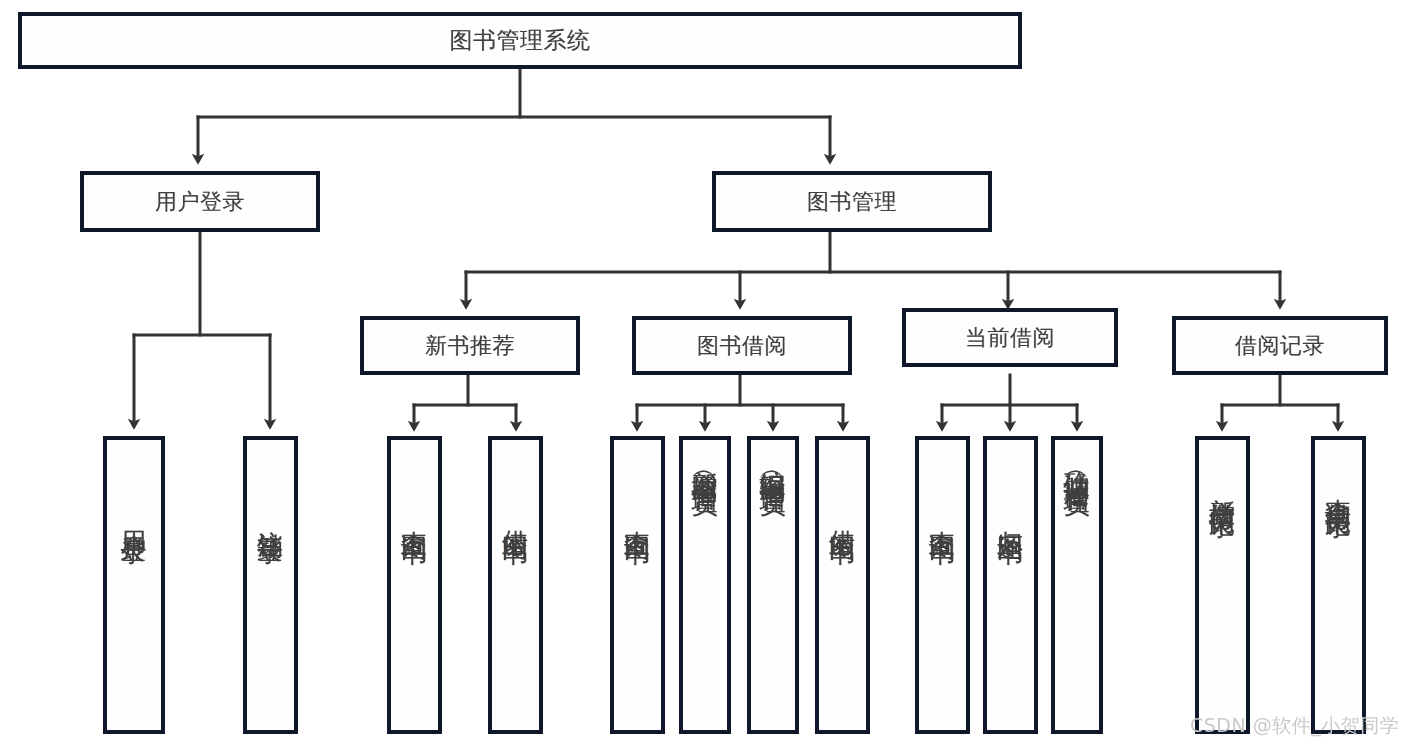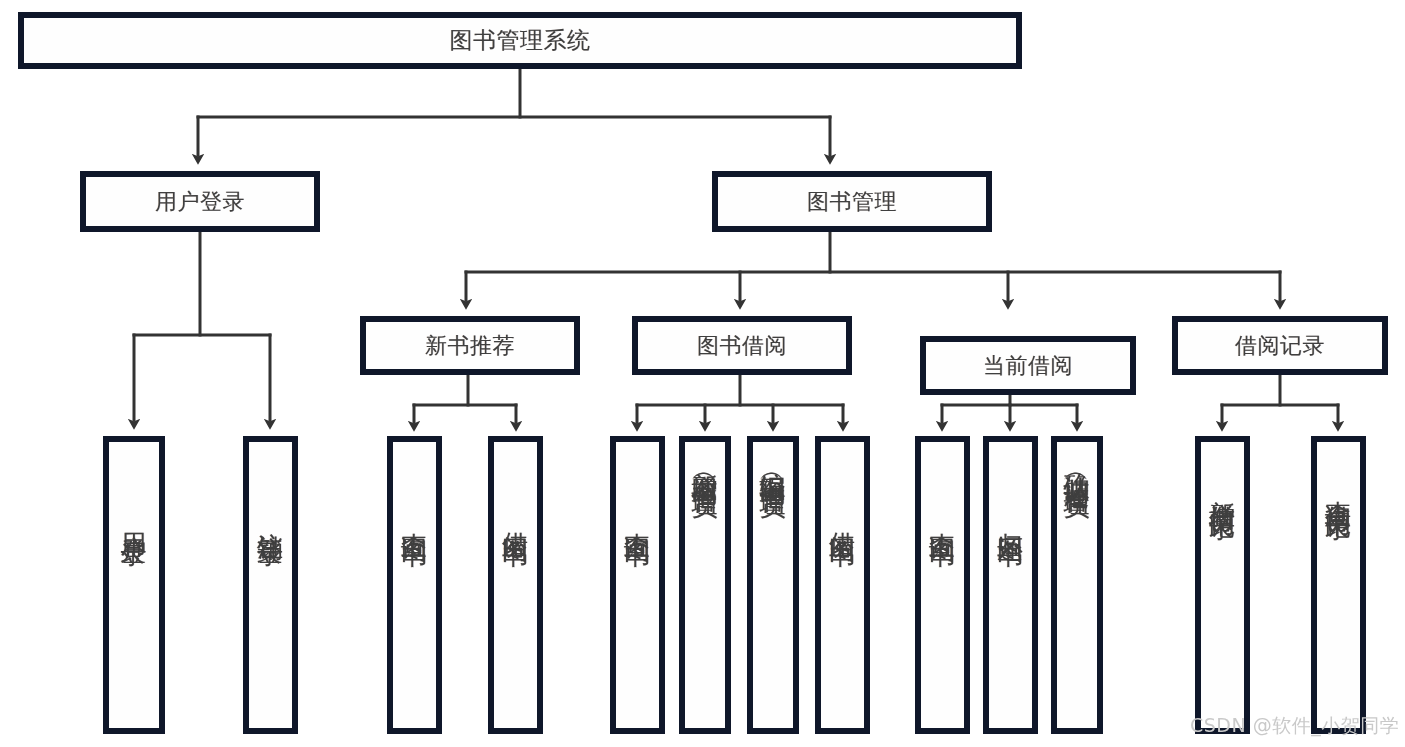--- a/index.html
+++ b/index.html
@@ -23,21 +23,21 @@
     left: 0;
     top: 0;
     width: 1405px;
     height: 747px;
     pointer-events: none;
   }
   .node {
     position: absolute;
     box-sizing: border-box;
     background: #fefefe;
-    border: 6px solid #0f172a;
+    border: 4px solid #0f172a;
     display: flex;
     align-items: center;
     justify-content: center;
     text-align: center;
     color: #3b3b3b;
     overflow: hidden;
   }
   .node .label {
     display: block;
     line-height: 1.18;
@@ -135,21 +135,21 @@
   <div class="node horiz" style="left:712px;top:171px;width:280px;height:61px;">
     <span class="label">图书管理</span>
   </div>
 
   <div class="node horiz" style="left:360px;top:316px;width:220px;height:59px;">
     <span class="label">新书推荐</span>
   </div>
   <div class="node horiz" style="left:632px;top:316px;width:220px;height:59px;">
     <span class="label">图书借阅</span>
   </div>
-  <div class="node horiz" style="left:902px;top:336px;width:216px;height:59px;margin-left:18px;">
+  <div class="node horiz" style="left:902px;top:308px;width:216px;height:59px;">
     <span class="label">当前借阅</span>
   </div>
   <div class="node horiz" style="left:1172px;top:316px;width:216px;height:59px;justify-content:center;">
     <span class="label">借阅记录</span>
   </div>
 
   <div class="node vert" style="left:103px;top:436px;width:62px;height:298px;padding-top:70px;">
     <span class="label">用户登录</span>
   </div>
   <div class="node vert" style="left:243px;top:436px;width:55px;height:298px;padding-top:70px;">

